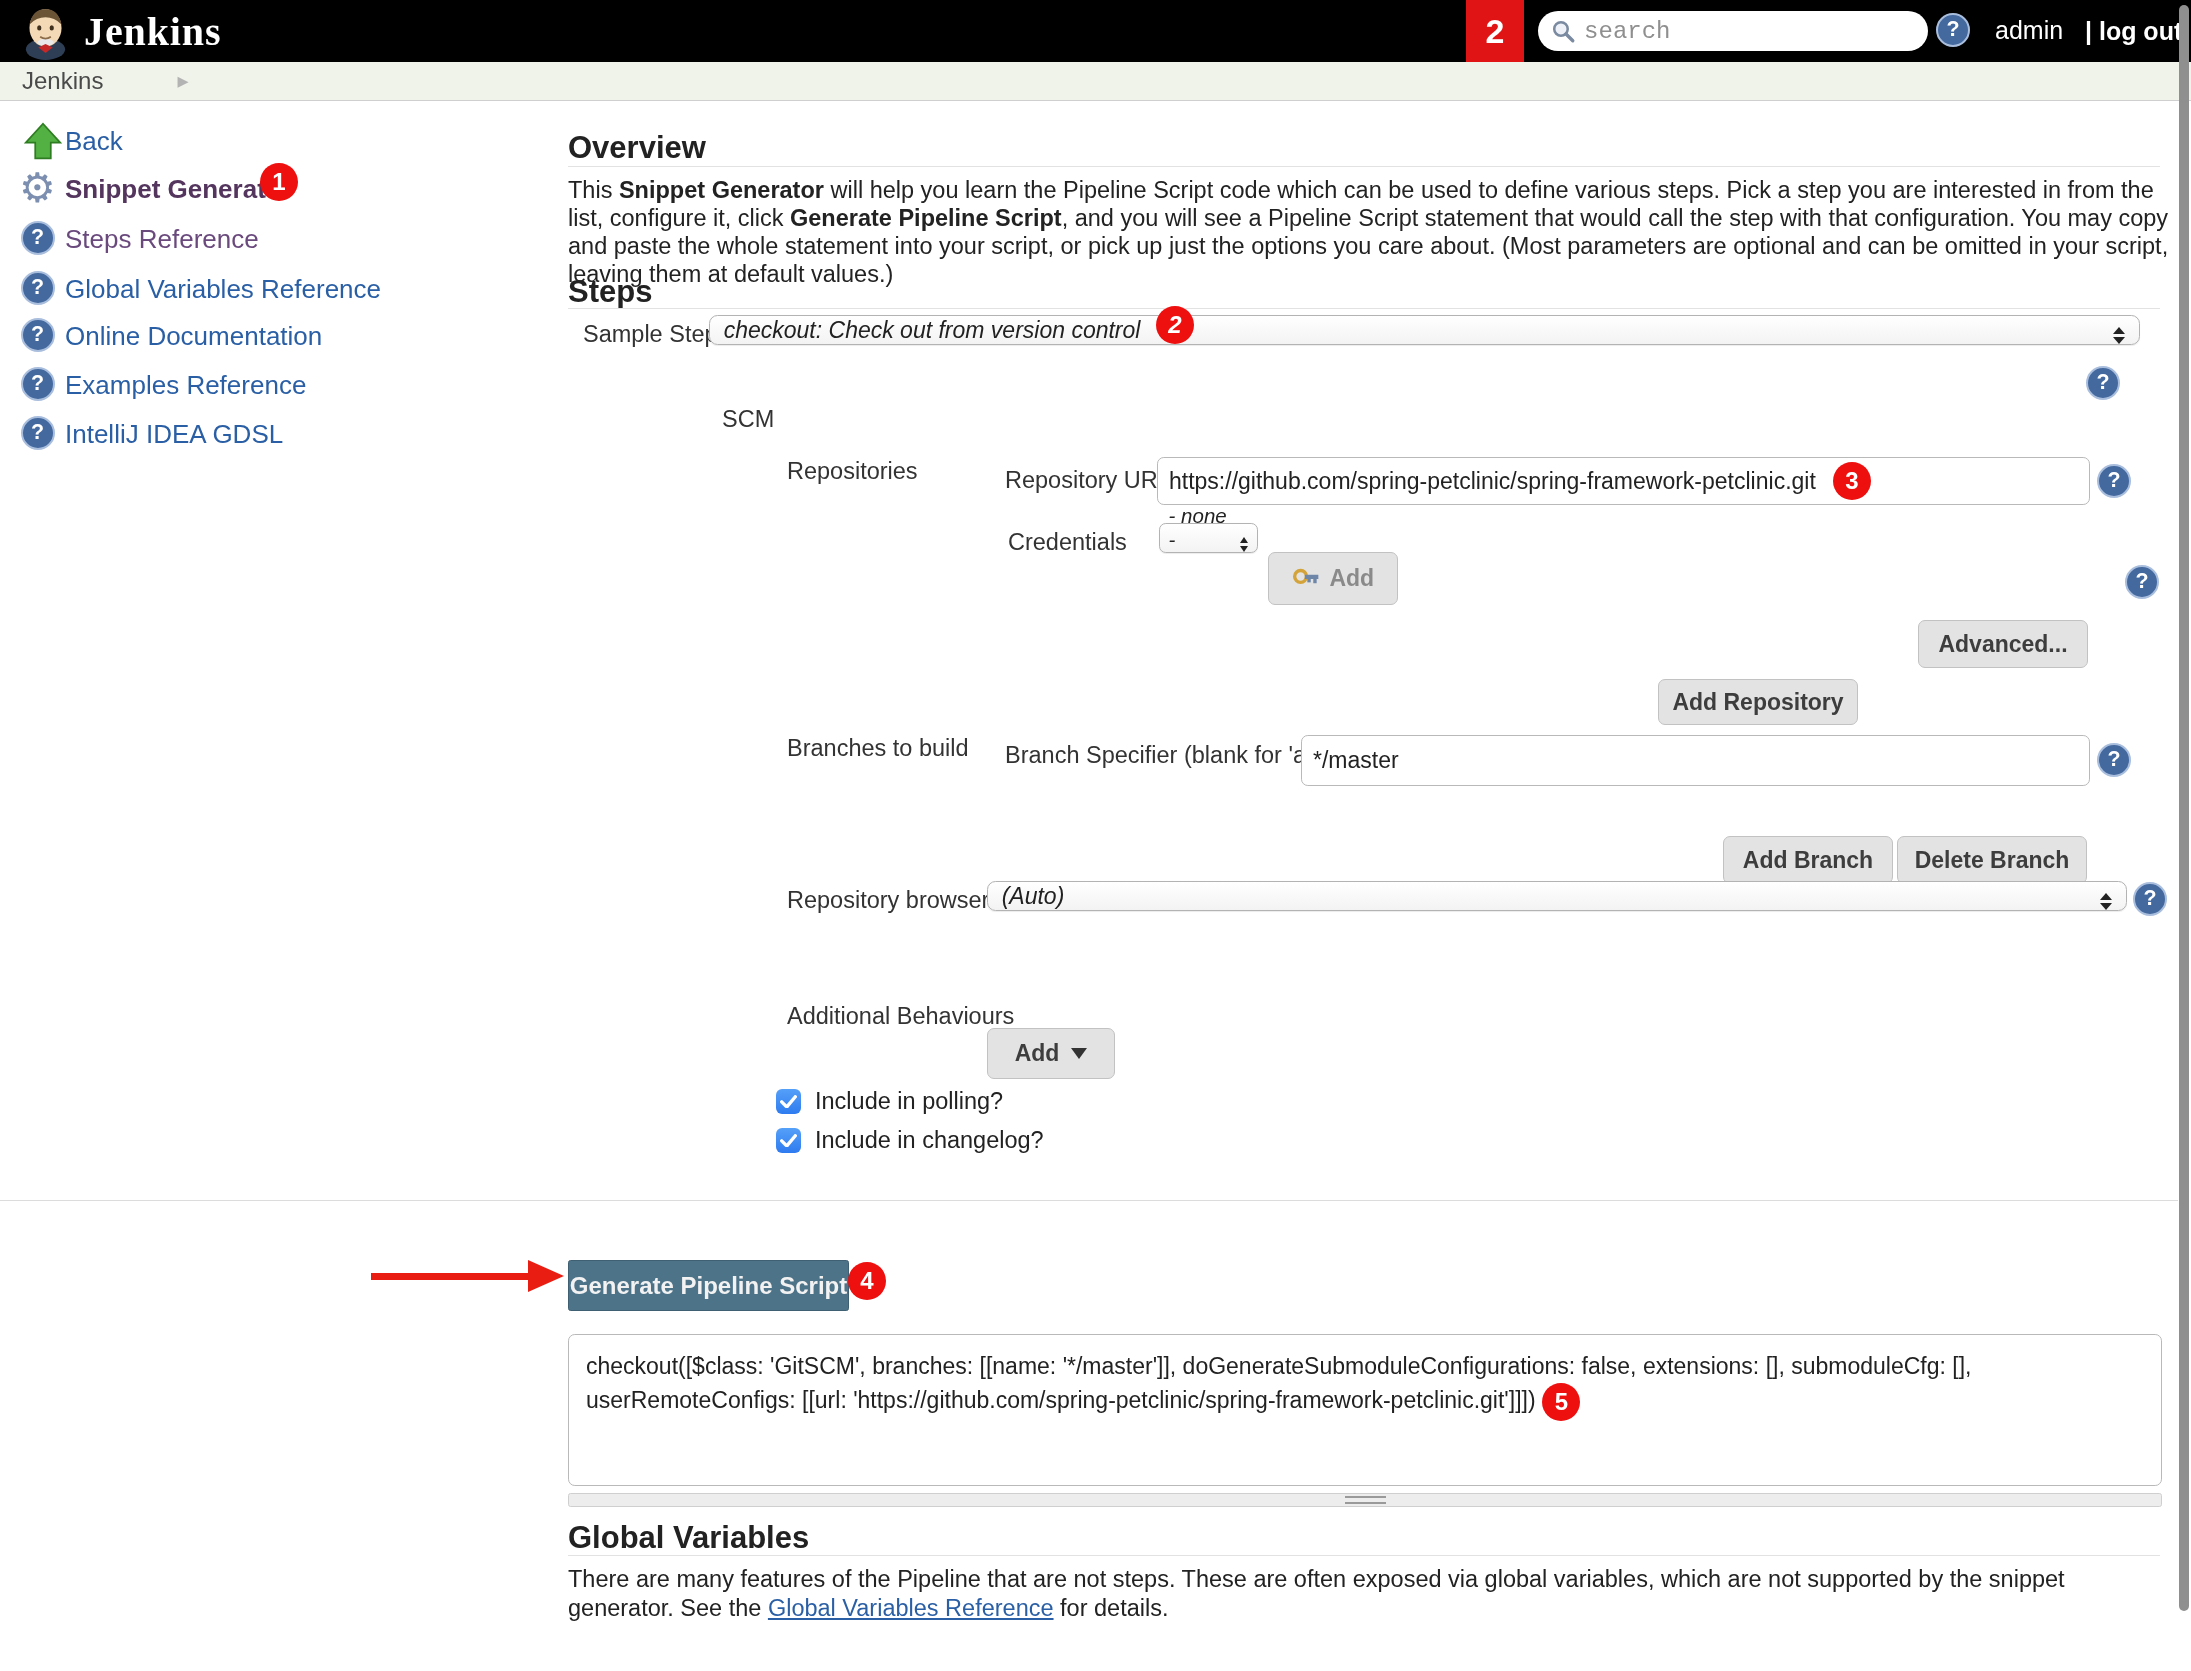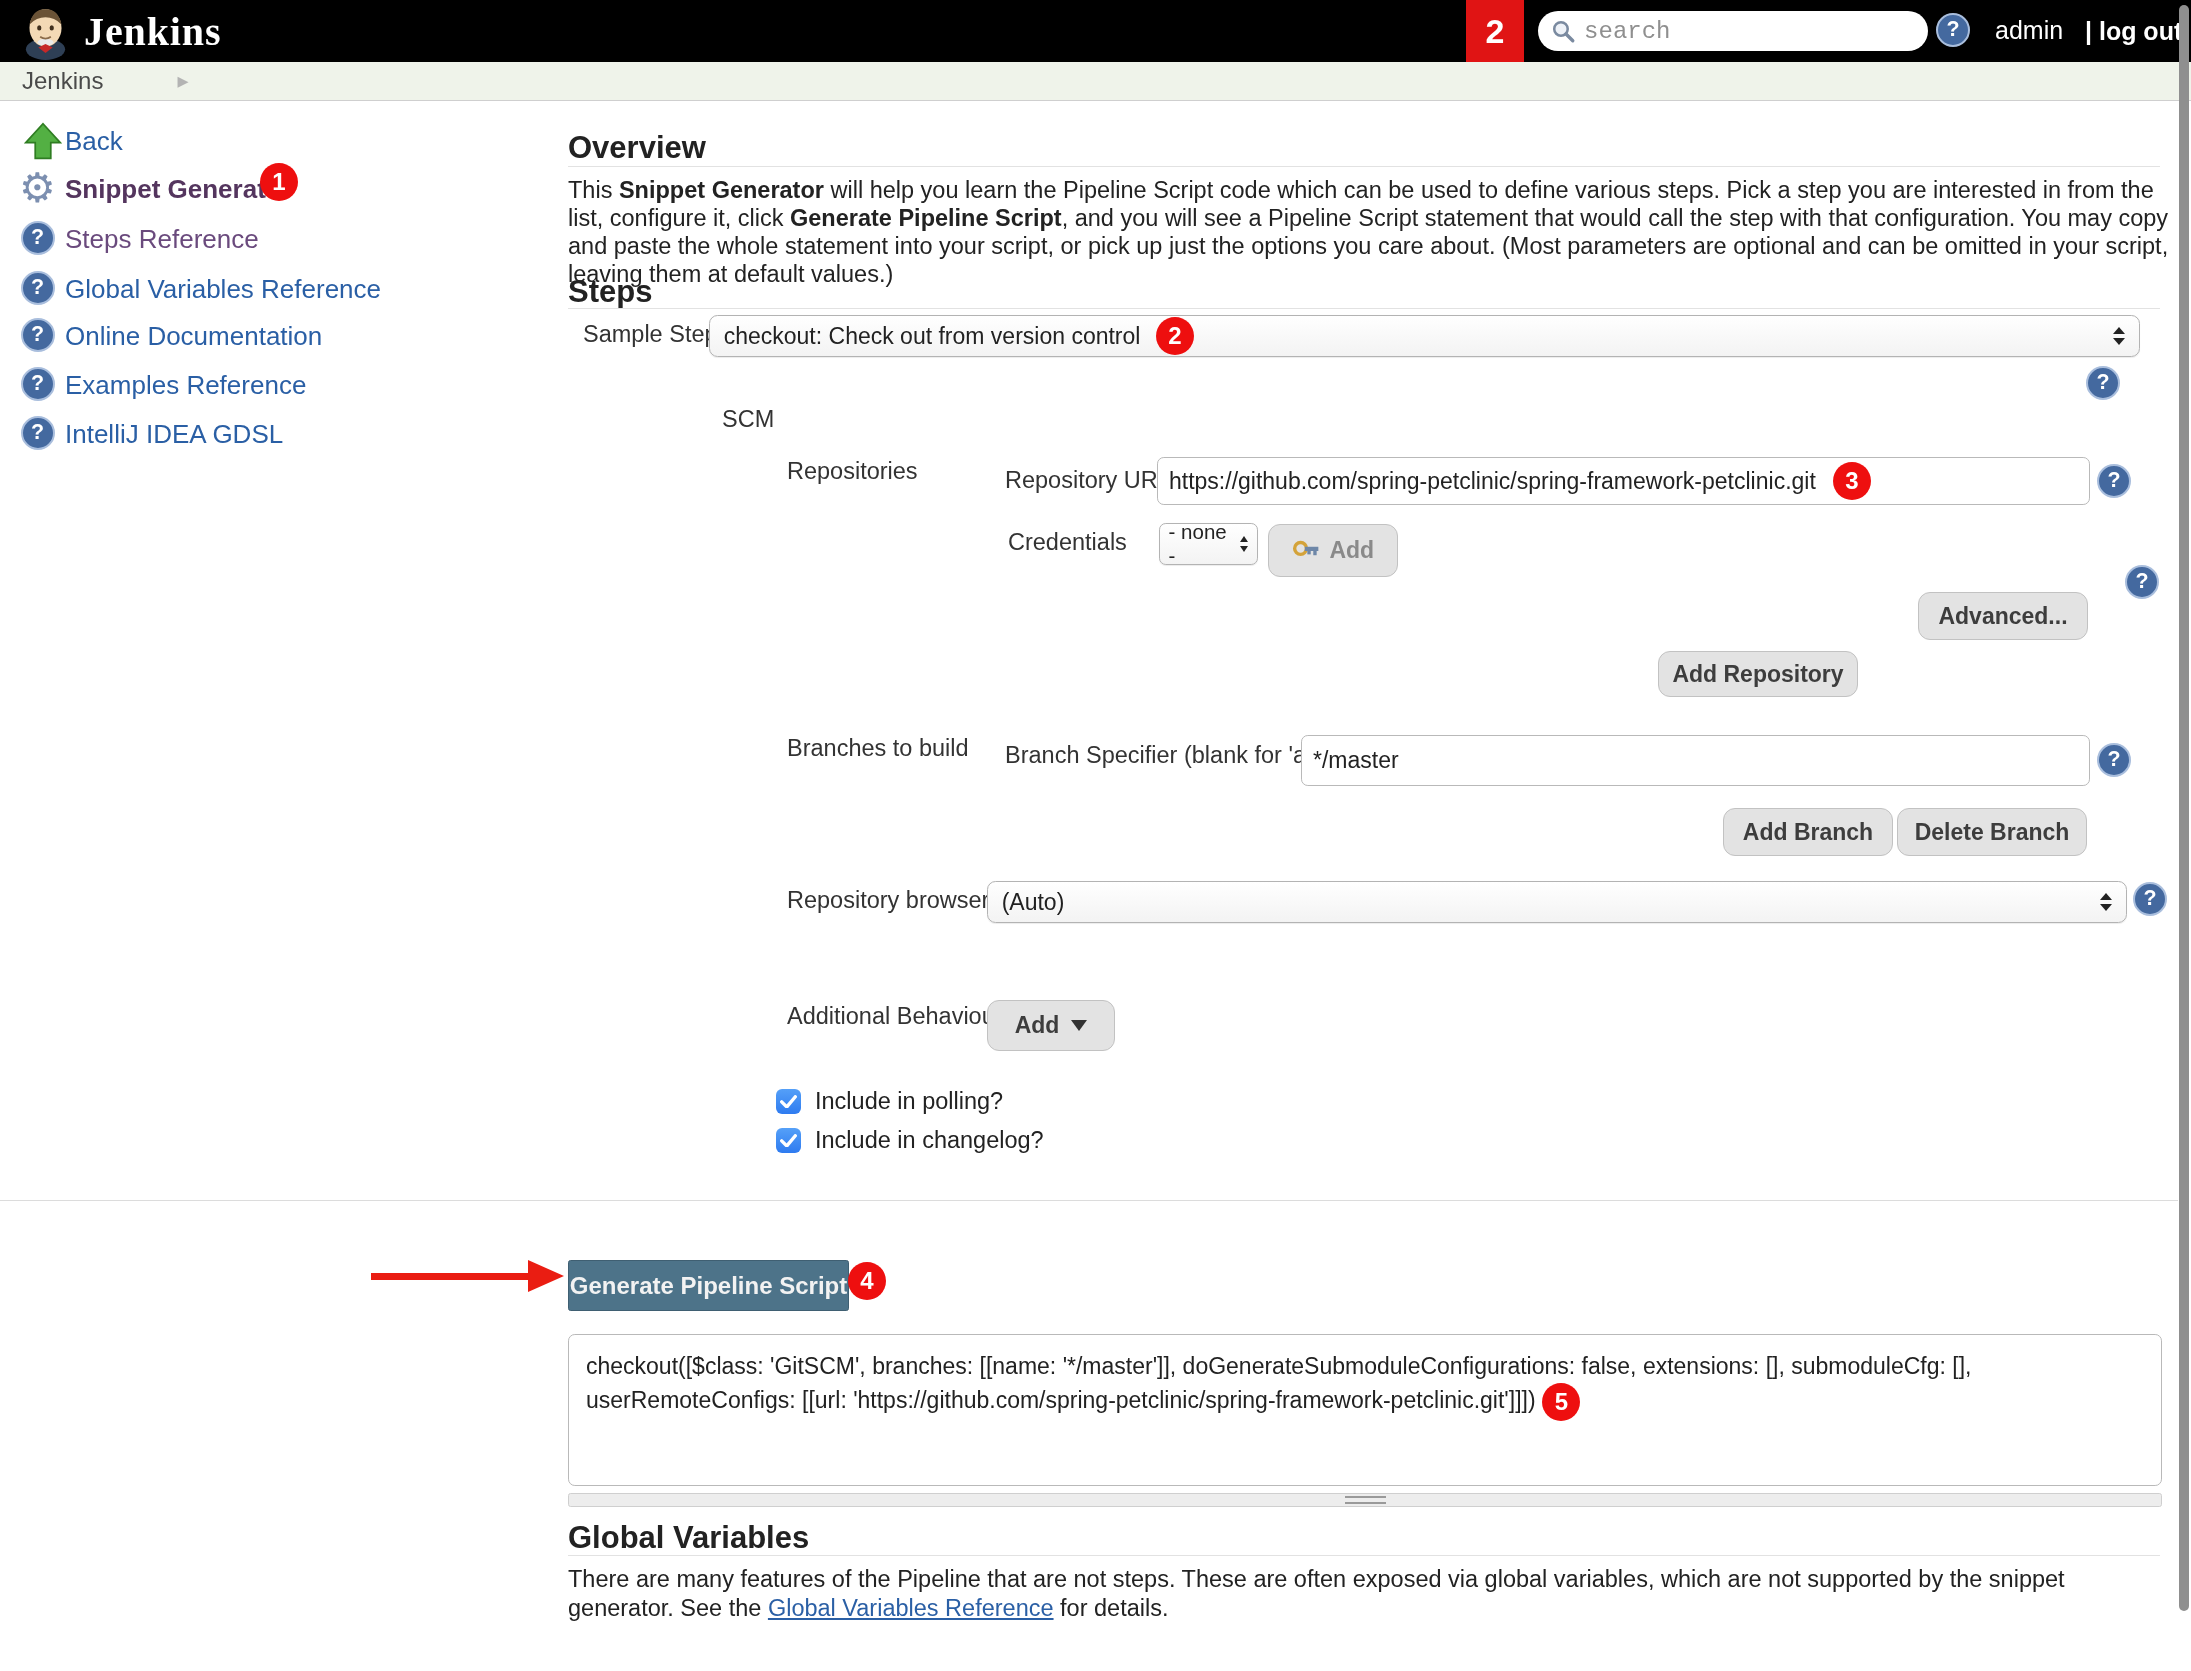--- a/index.html
+++ b/index.html
@@ -57,36 +57,37 @@
     font-weight:bold; font-size:24px; display:flex; align-items:center; justify-content:center; flex:0 0 auto;
   }
   .abs { position:absolute; }
   
   .h2 { position:absolute; font-size:31px; font-weight:bold; color:#222; }
   .hr { position:absolute; width:1592px; height:0; border-top:1.7px solid #e2e2e2; }
   .para { position:absolute; width:1601px; font-size:23.5px; line-height:28px; color:#222; }
   .para b { font-weight:bold; }
   .lbl { position:absolute; font-size:23.5px; color:#333; line-height:38px; white-space:nowrap; }
   .sel {
-    position:absolute; height:42px; border:0.9px solid #b3b3b3; border-radius:8.6px;
-    background:linear-gradient(#ffffff,#f3f3f3); display:flex; align-items:center;
+    position:absolute; height:30px; border:0.9px solid #b3b3b3; border-radius:8.6px;
+    background:linear-gradient(#ffffff,#f3f3f3); display:flex; align-items:flex-end;
     padding:0 13.7px; font-size:23px; color:#222; cursor:pointer;
     box-shadow:0 0.9px 0.9px rgba(0,0,0,.08);
+    font-style:italic;
   }
   .sel .spin { margin-left:auto; display:flex; flex-direction:column; gap:3.4px; padding-left:8.6px; }
   .tri-up { width:0;height:0;border-left:6px solid transparent;border-right:6px solid transparent;border-bottom:7.7px solid #222; }
   .tri-dn { width:0;height:0;border-left:6px solid transparent;border-right:6px solid transparent;border-top:7.7px solid #222; }
   .input {
     position:absolute; border:0.9px solid #b9b9b9; border-radius:6.8px; background:#fff;
     display:flex; align-items:center; padding:0 11px; font-size:23px; color:#222;
   }
   .btn {
-    position:absolute; background:#e3e3e3; border:0.9px solid #c2c2c2; border-radius:12px;
+    position:absolute; background:#e3e3e3; border:0.9px solid #c2c2c2; border-radius:7px;
     color:#3d3d3d; font-weight:bold; font-size:23px; display:flex; align-items:center;
-    justify-content:center; cursor:pointer; font-family:"Liberation Sans",sans-serif;
+    justify-content:center; cursor:pointer; font-family:"Liberation Sans",sans-serif;margin-top:28px;
   }
   .btn-muted { color:#8a8a8a; gap:8.6px; }
   .gen-btn {
     position:absolute; left:568px; top:1260px; width:281px; height:51px;
     background:#4d7389; border:0.9px solid #3f5f72; border-radius:2.6px;
     color:#f2f2f2; font-weight:bold; font-size:24px;
     display:flex; align-items:center; justify-content:center; cursor:pointer;
   }
   .chk {
     position:absolute; width:25px; height:25px; border-radius:6px;

